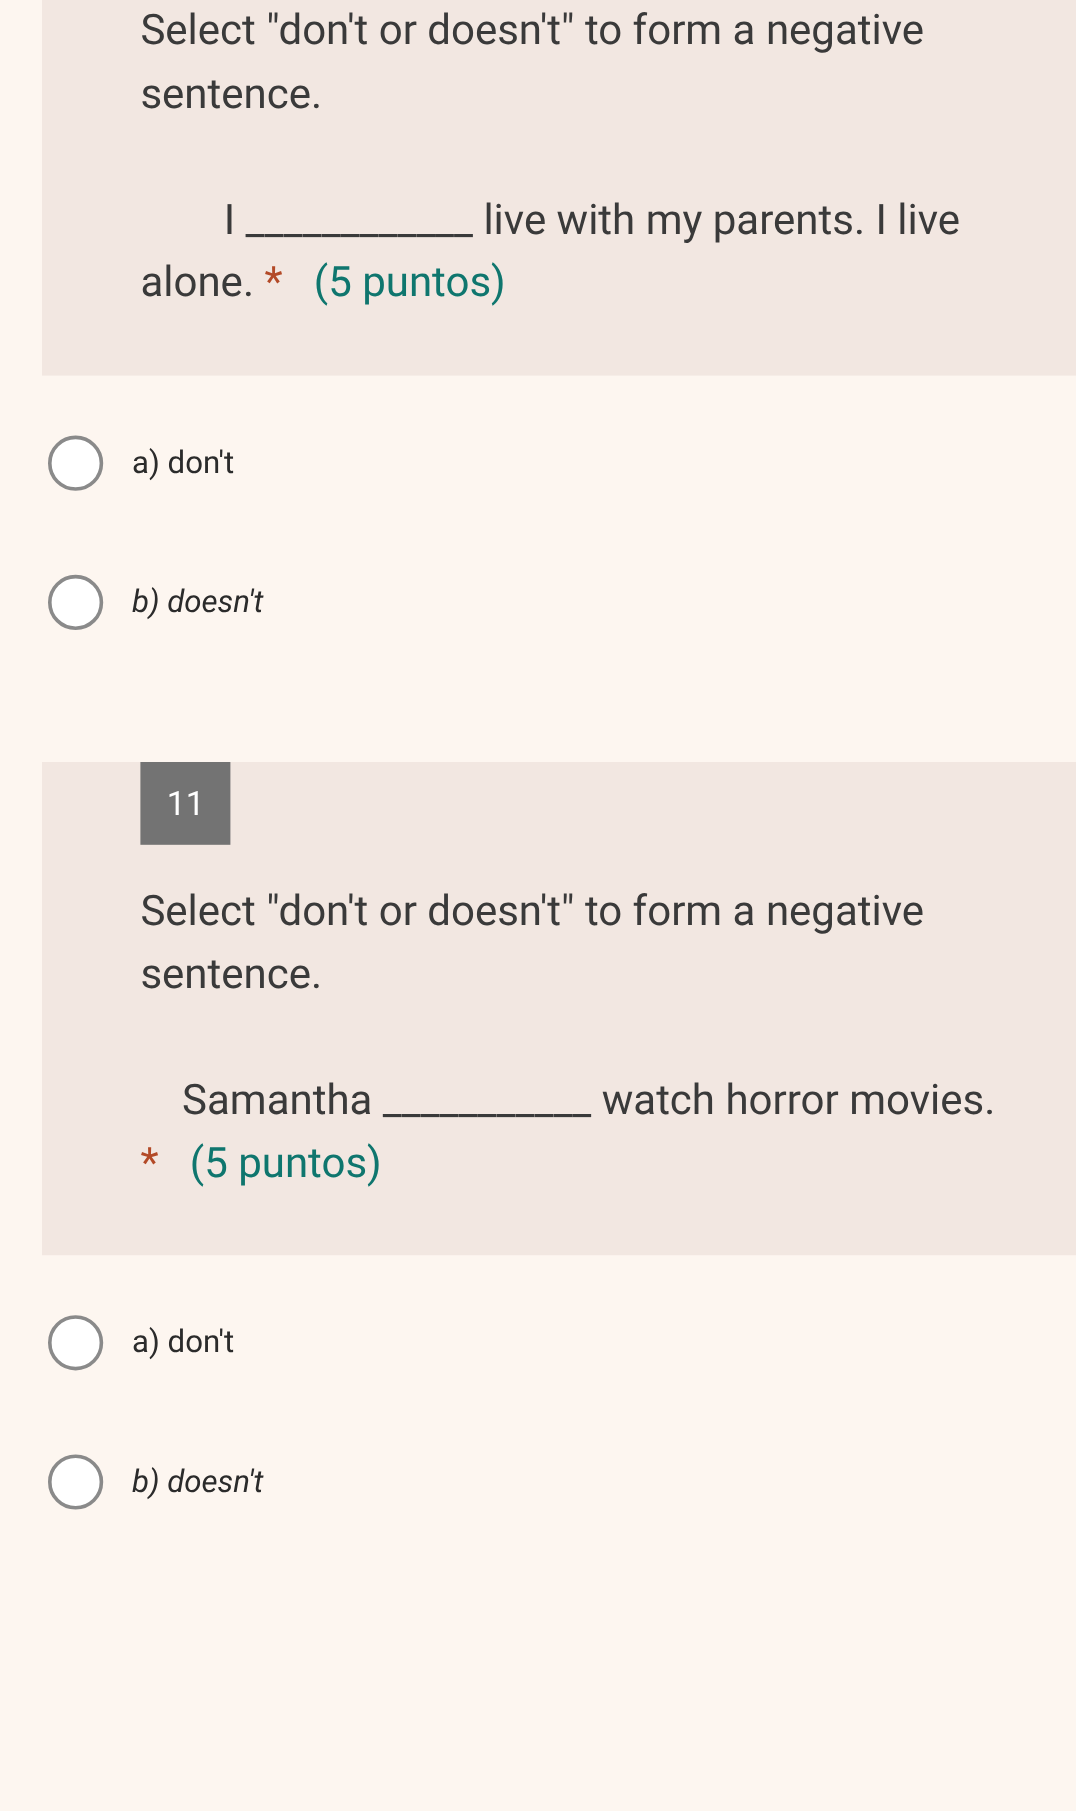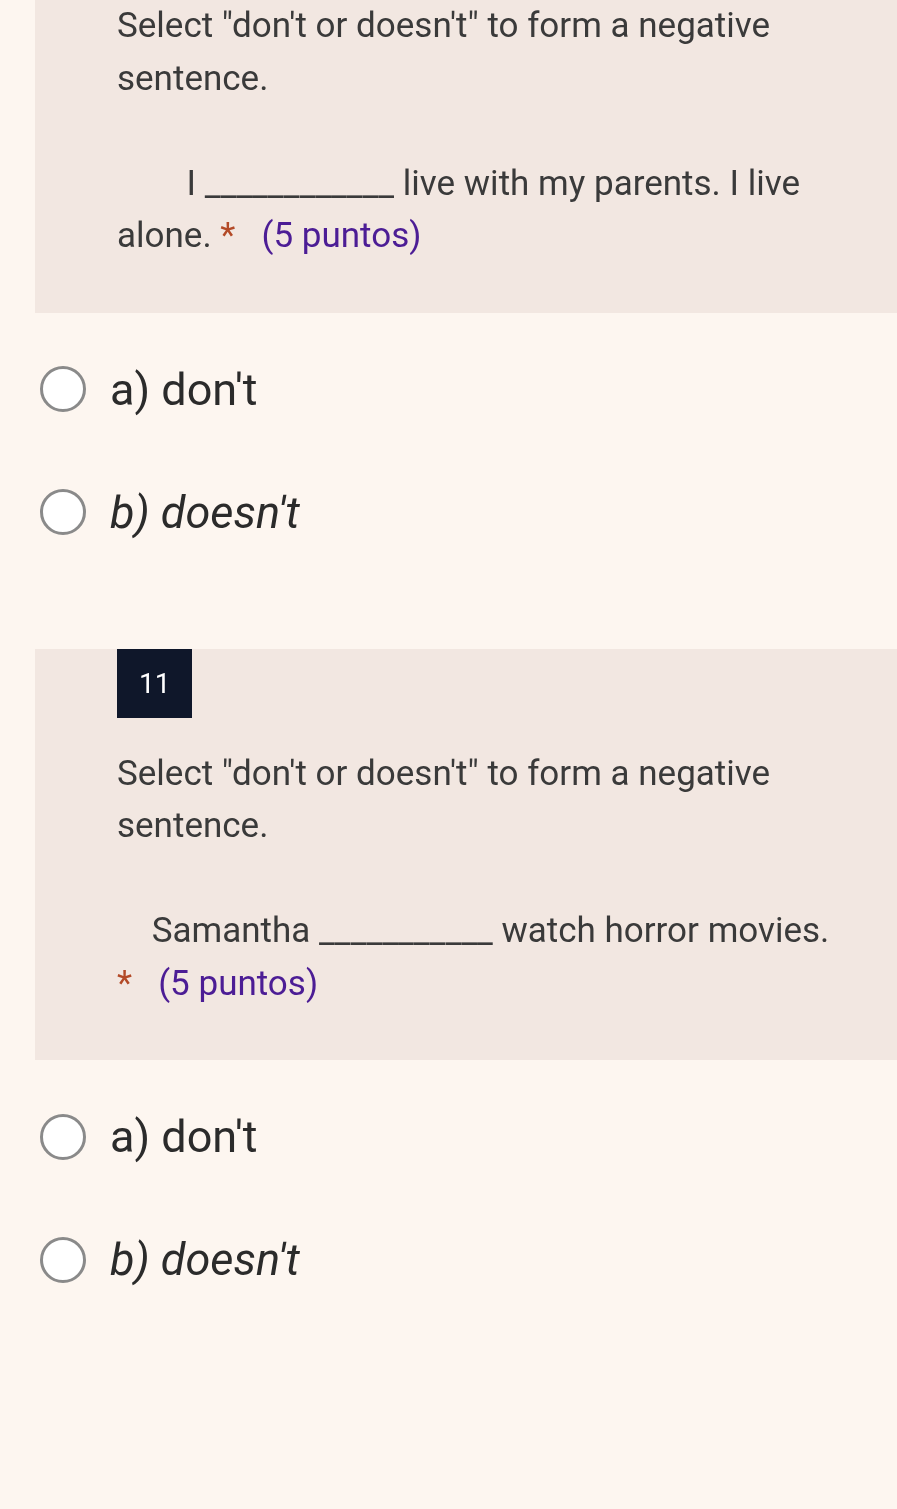--- a/index.html
+++ b/index.html
@@ -20,37 +20,37 @@
   .question-header {
     background: #f2e7e1;
     padding: 0 50px 50px 82px;
     margin-left: 35px;
   }
   .question-header.with-number {
     padding-top: 0;
   }
   .question-number {
     display: inline-block;
-    background: #0f172a;
+    background: #737373;
     color: #fff;
     font-size: 28px;
     padding: 18px 22px;
     margin-bottom: 30px;
     margin-left: 0;
   }
   .question-text {
     font-size: 35px;
     line-height: 1.5;
     color: #3a3a3a;
   }
   .required-mark {
     color: #b34a27;
   }
   .points {
-    color: #4c1d95;
+    color: #0f766e;
   }
   .options {
     padding: 50px 40px 30px 40px;
   }
   .option-row {
     display: flex;
     align-items: center;
     margin-bottom: 70px;
   }
   .option-row:last-child {
@@ -60,21 +60,21 @@
   .radio {
     width: 46px;
     height: 46px;
     border: 3px solid #8a8a8a;
     border-radius: 50%;
     flex-shrink: 0;
     margin-right: 24px;
     background: #fff;
   }
   .option-label {
-    font-size: 45px;
+    font-size: 26px;
     color: #2b2b2b;
   }
 </style>
 </head>
 <body>
 
 <div class="question-block">
   <div class="question-header">
     <div class="question-text">
       <span>Select "don't or doesn't" to form a negative sentence.</span>

